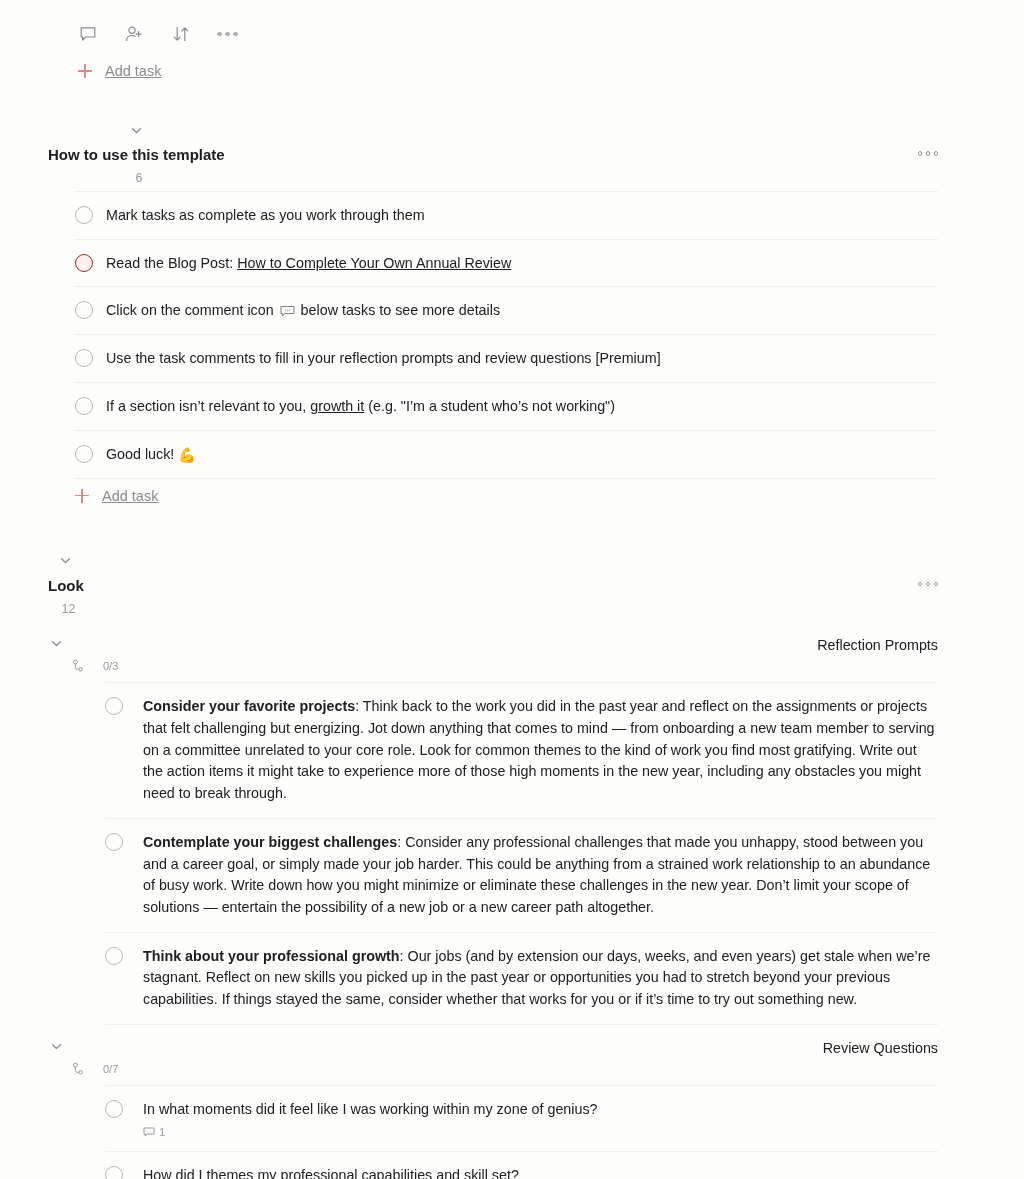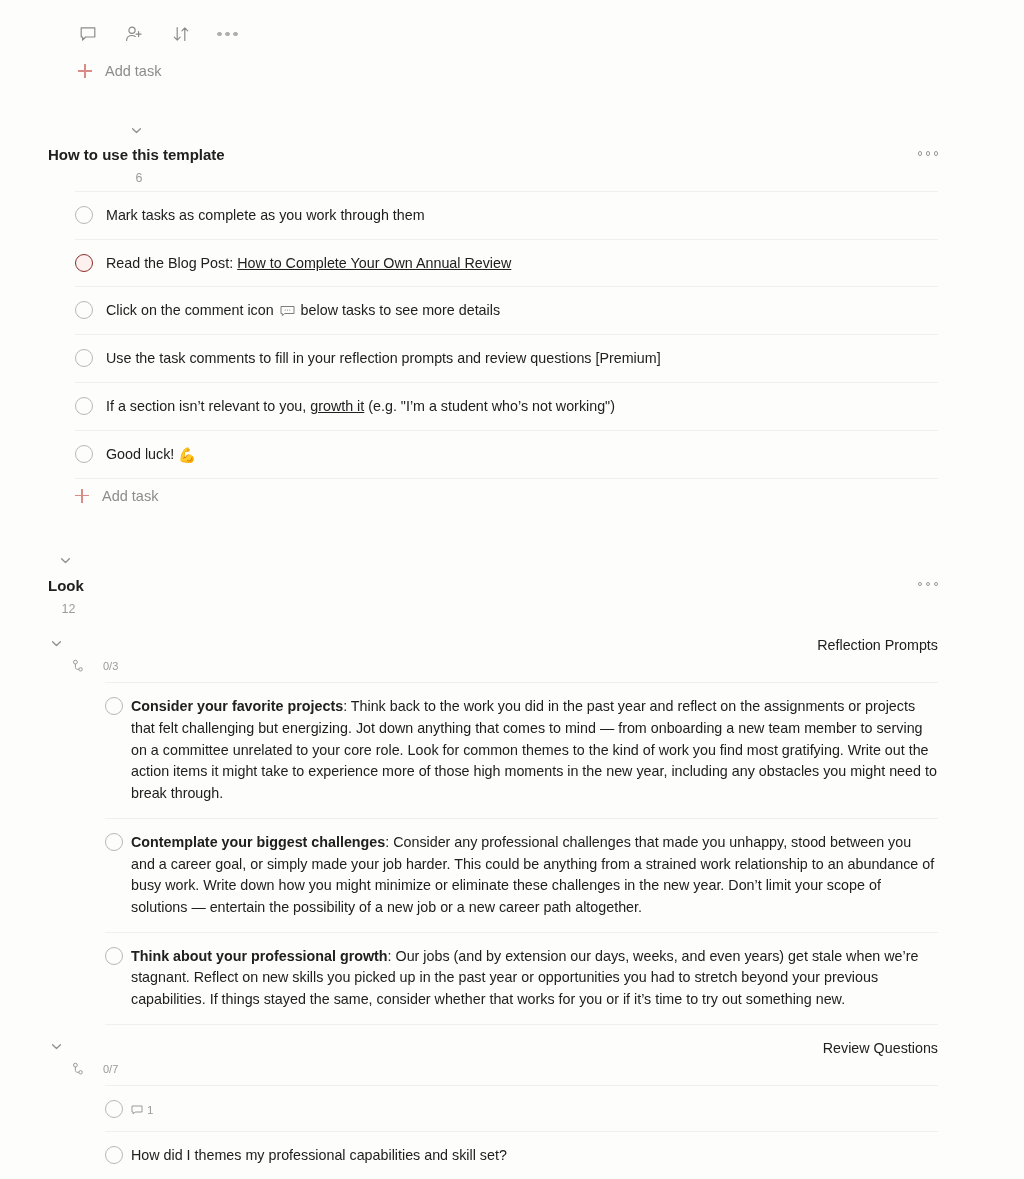--- a/index.html
+++ b/index.html
@@ -39,20 +39,21 @@
 
   
   .add-task {
     display: flex;
     align-items: center;
     gap: 13px;
     color: #8c8c8c;
     font-size: 14.5px;
     cursor: pointer;
     height: 34px;
+    text-decoration: underline;
   }
   .add-task .plus {
     width: 14px; height: 14px; position: relative; flex: 0 0 auto;
   }
   .add-task .plus::before, .add-task .plus::after {
     content: ""; position: absolute; background: #d98b86;
   }
   .add-task .plus::before { left: 0; right: 0; top: 6px; height: 1.6px; }
   .add-task .plus::after { top: 0; bottom: 0; left: 6px; width: 1.6px; }
 
@@ -107,21 +108,21 @@
   
   .task-meta { display: flex; align-items: center; gap: 4px; margin-top: 5px; color: #9a9a9a; font-size: 11.5px; }
 
   
   .subsection { margin-top: 14px; }
   .subsection-header { display: flex; align-items: flex-start; gap: 8px; justify-content: space-between; }
   .subsection-title { font-size: 14.3px; color: #202020; line-height: 1.3; }
   .sub-meta { display: flex; align-items: center; gap: 18px; color: #9a9a9a; font-size: 11px; margin-top: 5px; margin-left: 24px; }
 
   .nested-list { margin-left: 57px; border-top: 1px solid #f0f0f0; margin-top: 10px; }
-  .nested-list .task { gap: 8px; padding: 13px 0 13px 0; }
+  .nested-list .task { gap: 20px; padding: 13px 0 13px 0; }
   .top-list { margin-left: 27px; }
 
   svg { display: block; }
 </style>
 </head>
 <body>
 
 <div class="page">
 
   <div class="header">
@@ -306,20 +307,21 @@
                   <path d="M3.4 5.2v3.2c0 1.1.9 1.9 2 1.9h1.3" stroke-linecap="round"></path>
                   <circle cx="8.6" cy="10.3" r="1.7"></circle>
                 </svg>
               </span>
               <span>0/7</span>
             </div>
             <div class="nested-list">
               <div class="task">
                 <span class="checkbox"></span>
                 <div style="flex: 1 1 0%;">
+                  <div class="task-text">In what moments did it feel like I was working within my zone of genius?</div>
                   <div class="task-meta">
                     <span>
                       <svg width="12" height="11" viewBox="0 0 12 11" fill="none" stroke="#9a9a9a" stroke-width="1">
                         <path d="M1 1h10v6H4.2L2.2 9V7H1z" stroke-linejoin="round"></path>
                       </svg>
                     </span>
                     <span>1</span>
                   </div>
                 </div>
               </div>

